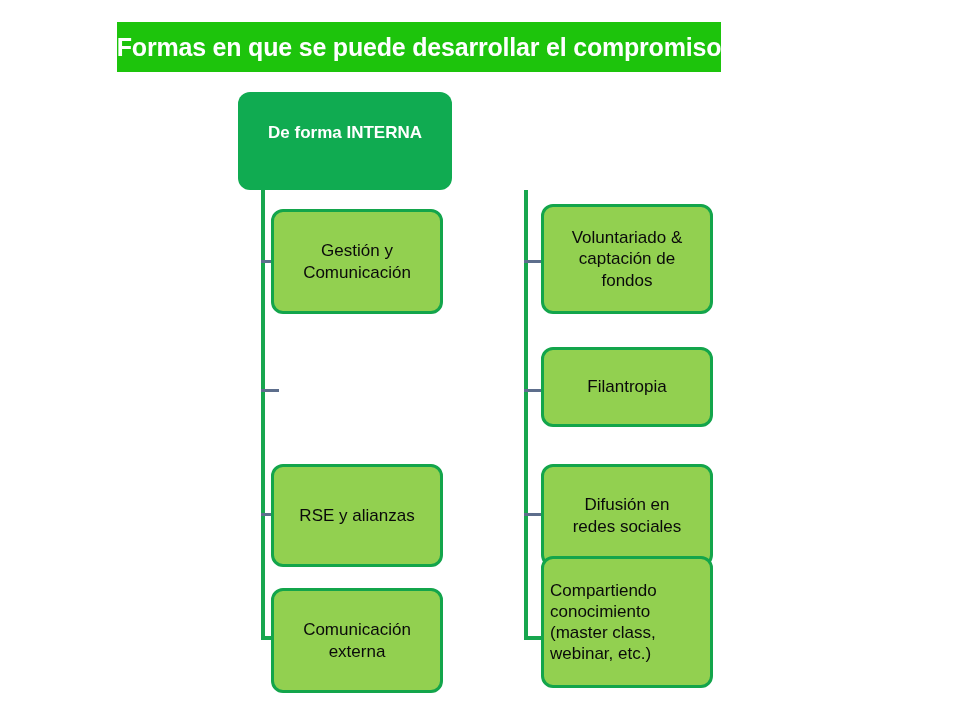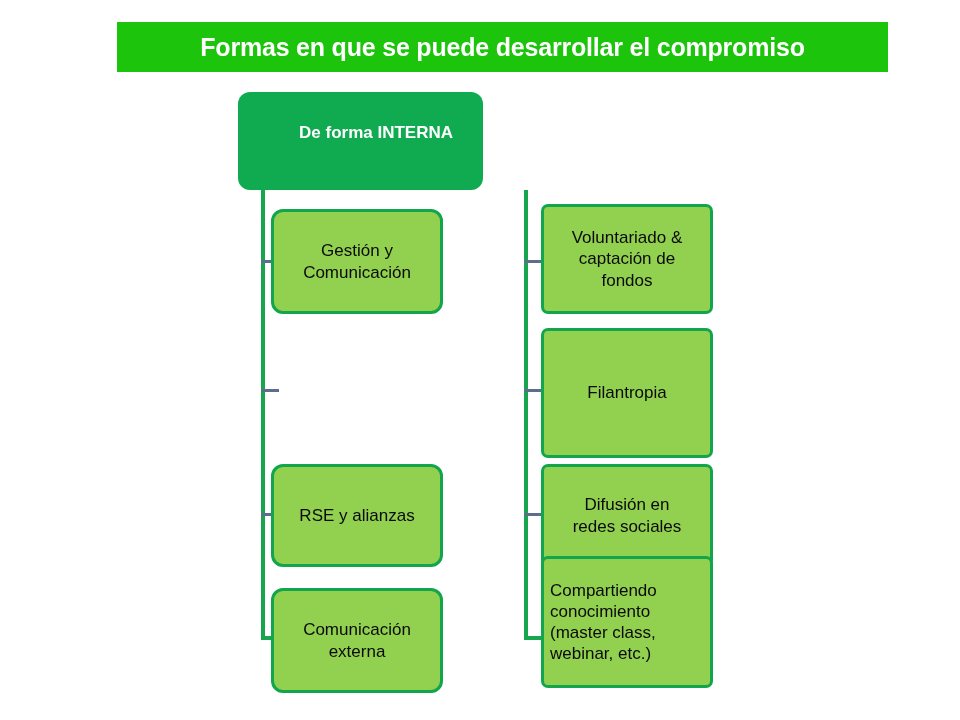--- a/index.html
+++ b/index.html
@@ -17,21 +17,21 @@
     position: relative;
     width: 960px;
     height: 720px;
   }
 
   
   .title-banner {
     position: absolute;
     left: 117px;
     top: 22px;
-    width: 771px;
+    width: 604px;
     height: 50px;
     background: #1DC40C;
     display: flex;
     align-items: center;
     justify-content: center;
   }
   .title-banner .title-text {
     color: #ffffff;
     font-size: 25px;
     font-weight: bold;
@@ -54,21 +54,20 @@
     position: absolute;
     left: 8px;
     top: 92px;
     width: 214px;
     height: 98px;
     background: #10AB51;
     border-radius: 12px;
     display: flex;
     align-items: center;
     justify-content: center;
-    padding-left: 31px;
   }
   .root-node .root-label {
     color: #ffffff;
     font-size: 17px;
     font-weight: bold;
     white-space: nowrap;
     position: relative;
     top: -8px;
   }
 
@@ -119,21 +118,20 @@
     text-align: center;
     white-space: pre-line;
   }
   .child-node.align-left .child-label {
     text-align: left;
     width: 100%;
   }
   .column.right .child-node {
     left: 49px;
     width: 172px;
-    border-radius: 7px;
   }
   .column.right .stub,
   .column.right .trunk,
   .column.right .trunk-elbow {
     left: 32px;
   }
   .column.right .trunk-elbow { width: 20px; }
   .column.right .stub { width: 20px; }
 </style>
 </head>
@@ -183,21 +181,21 @@
     <div class="stub" style="top:260px;"></div>
     <div class="stub" style="top:389px;"></div>
     <div class="stub" style="top:513px;"></div>
 
     <div class="child-node" style="top:204px;height:110px;">
       <span class="child-label">Voluntariado &amp;
 captación de
 fondos</span>
     </div>
 
-    <div class="child-node" style="top:328px;height:130px;">
+    <div class="child-node" style="top:347px;height:80px;">
       <span class="child-label">Filantropia</span>
     </div>
 
     <div class="child-node" style="top:464px;height:103px;">
       <span class="child-label">Difusión en
 redes sociales</span>
     </div>
 
     <div class="child-node align-left" style="top:556px;height:132px;">
       <span class="child-label">Compartiendo

